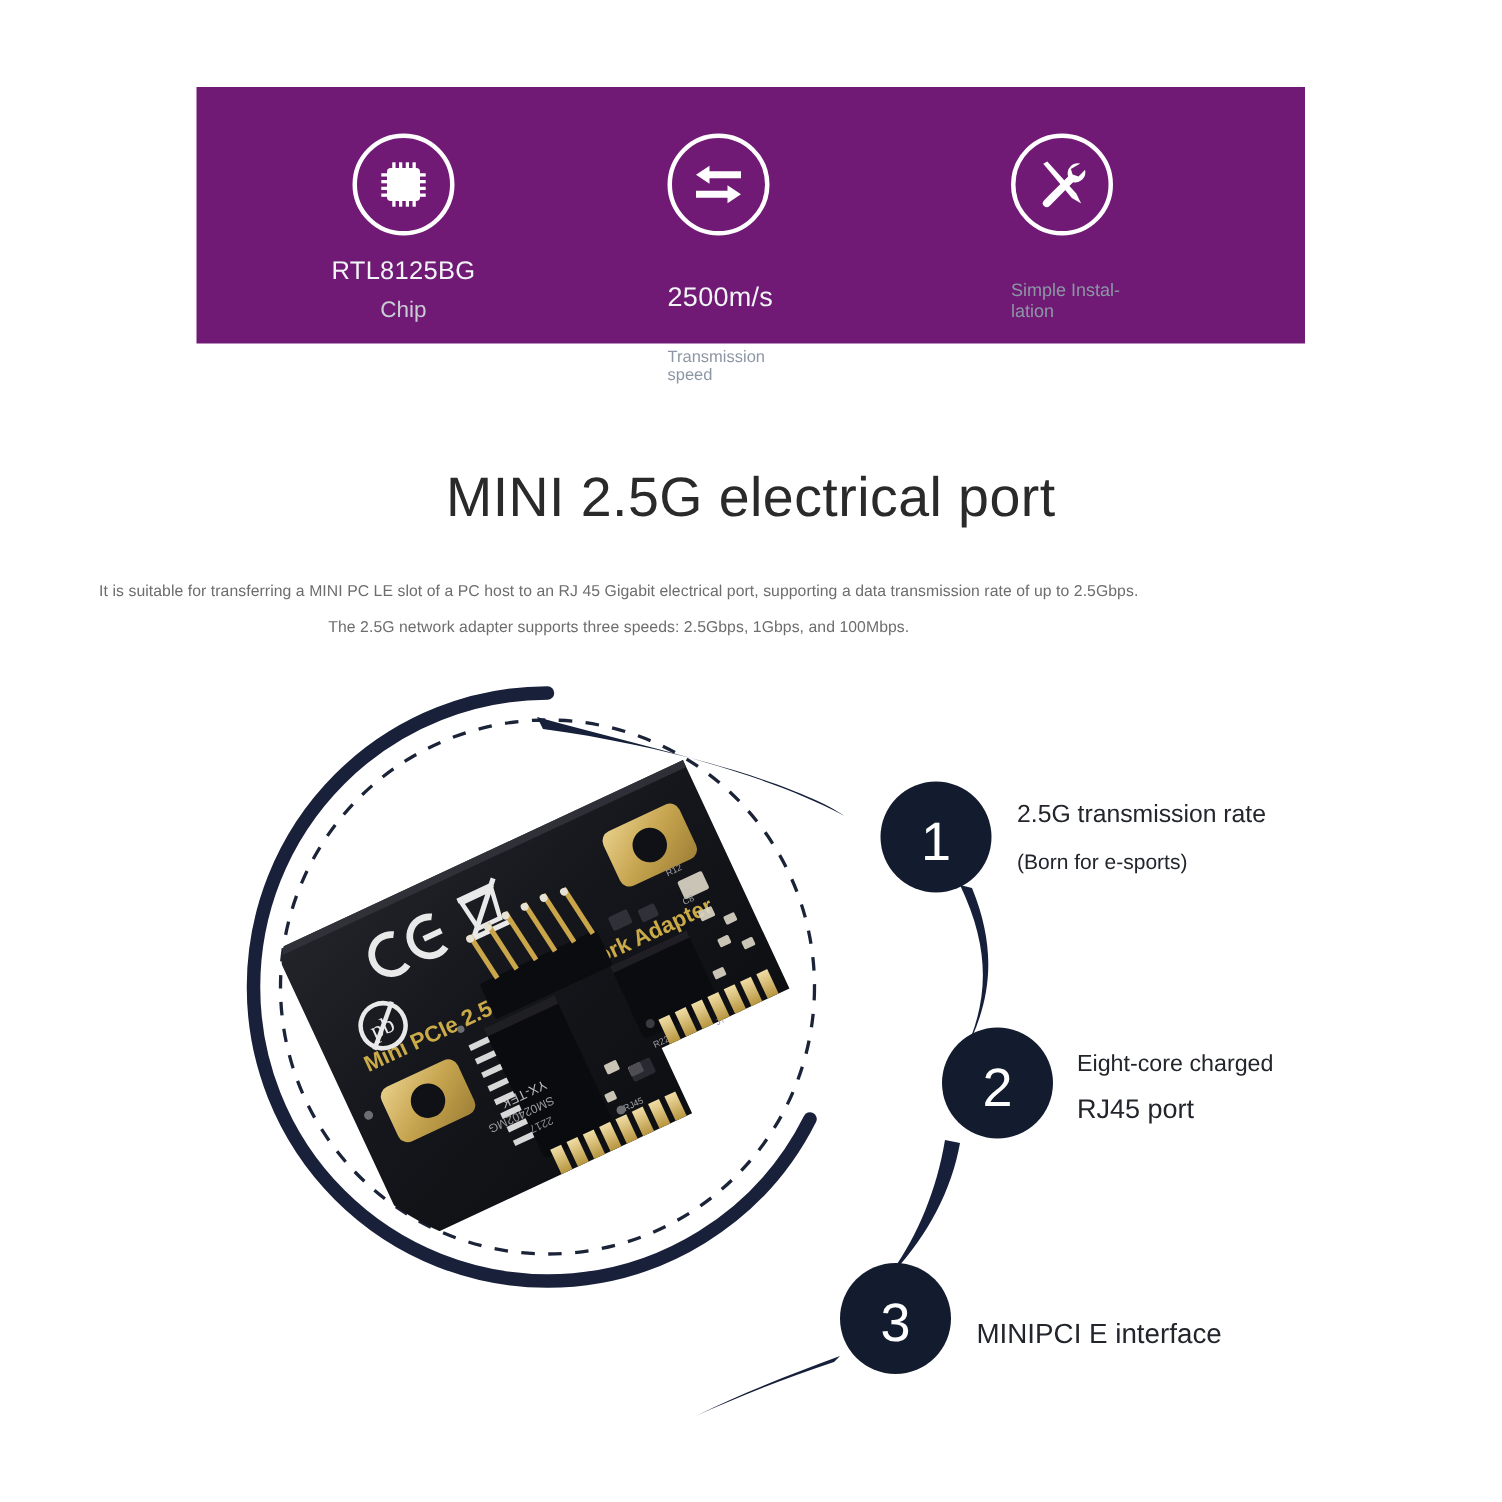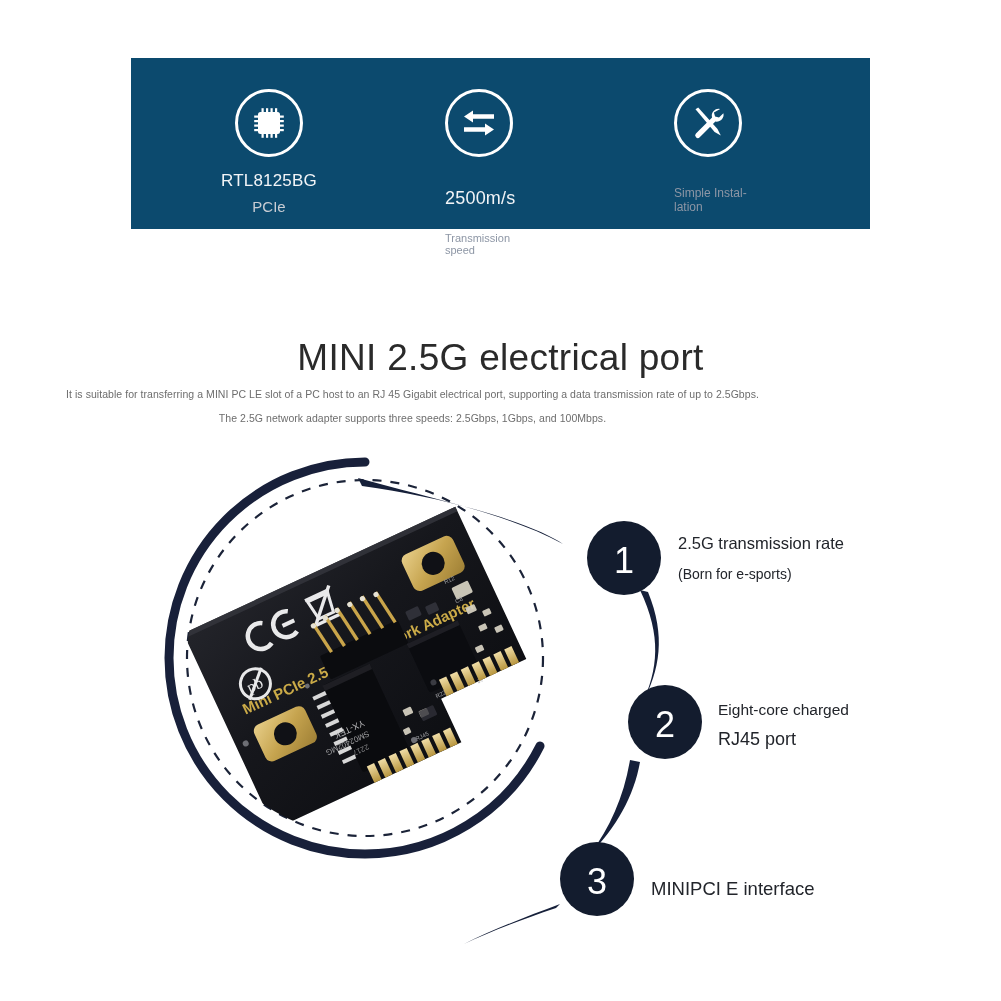--- a/index.html
+++ b/index.html
@@ -17,21 +17,21 @@
     color: #222;
   }
 
   
   .banner {
     position: absolute;
     left: 131px;
     top: 58px;
     width: 739px;
     height: 171px;
-    background: #0c4a6e;
+    background: #701a75;
     display: flex;
     align-items: flex-start;
   }
   .feature {
     position: absolute;
     display: flex;
     flex-direction: column;
     align-items: center;
   }
   .feature-icon-ring {
@@ -86,21 +86,20 @@
   .headline {
     position: absolute;
     top: 311px;
     left: 0;
     width: 1001px;
     text-align: center;
     font-size: 37px;
     color: #2a2a2a;
     font-weight: 400;
     letter-spacing: .3px;
-    margin-top: 26px;
   }
   .para {
     position: absolute;
     left: 0;
     width: 825px;
     text-align: center;
     font-size: 10.5px;
     color: #6d6d6d;
     letter-spacing: .05px;
   }
@@ -165,21 +164,21 @@
           <rect x="5.2" y="21.5" width="4.2" height="2.2"></rect>
           <rect x="5.2" y="26" width="4.2" height="2.2"></rect>
           <rect x="30.6" y="12.5" width="4.2" height="2.2"></rect>
           <rect x="30.6" y="17" width="4.2" height="2.2"></rect>
           <rect x="30.6" y="21.5" width="4.2" height="2.2"></rect>
           <rect x="30.6" y="26" width="4.2" height="2.2"></rect>
         </g>
       </svg>
     </div>
     <div class="feature-title">RTL8125BG</div>
-    <div class="feature-sub">PCIe</div>
+    <div class="feature-sub">Chip</div>
   </div>
 
   <div class="feature left-align" style="left:314px; top:31px;">
     <div class="feature-icon-ring">
       <svg width="42" height="42" viewBox="0 0 42 42" aria-hidden="true">
         <g fill="#ffffff">
           <polygon points="6,14.5 15,8.5 15,12.2 36,12.2 36,16.8 15,16.8 15,20.5"></polygon>
           <polygon points="36,27.5 27,21.5 27,25.2 6,25.2 6,29.8 27,29.8 27,33.5"></polygon>
         </g>
       </svg>

